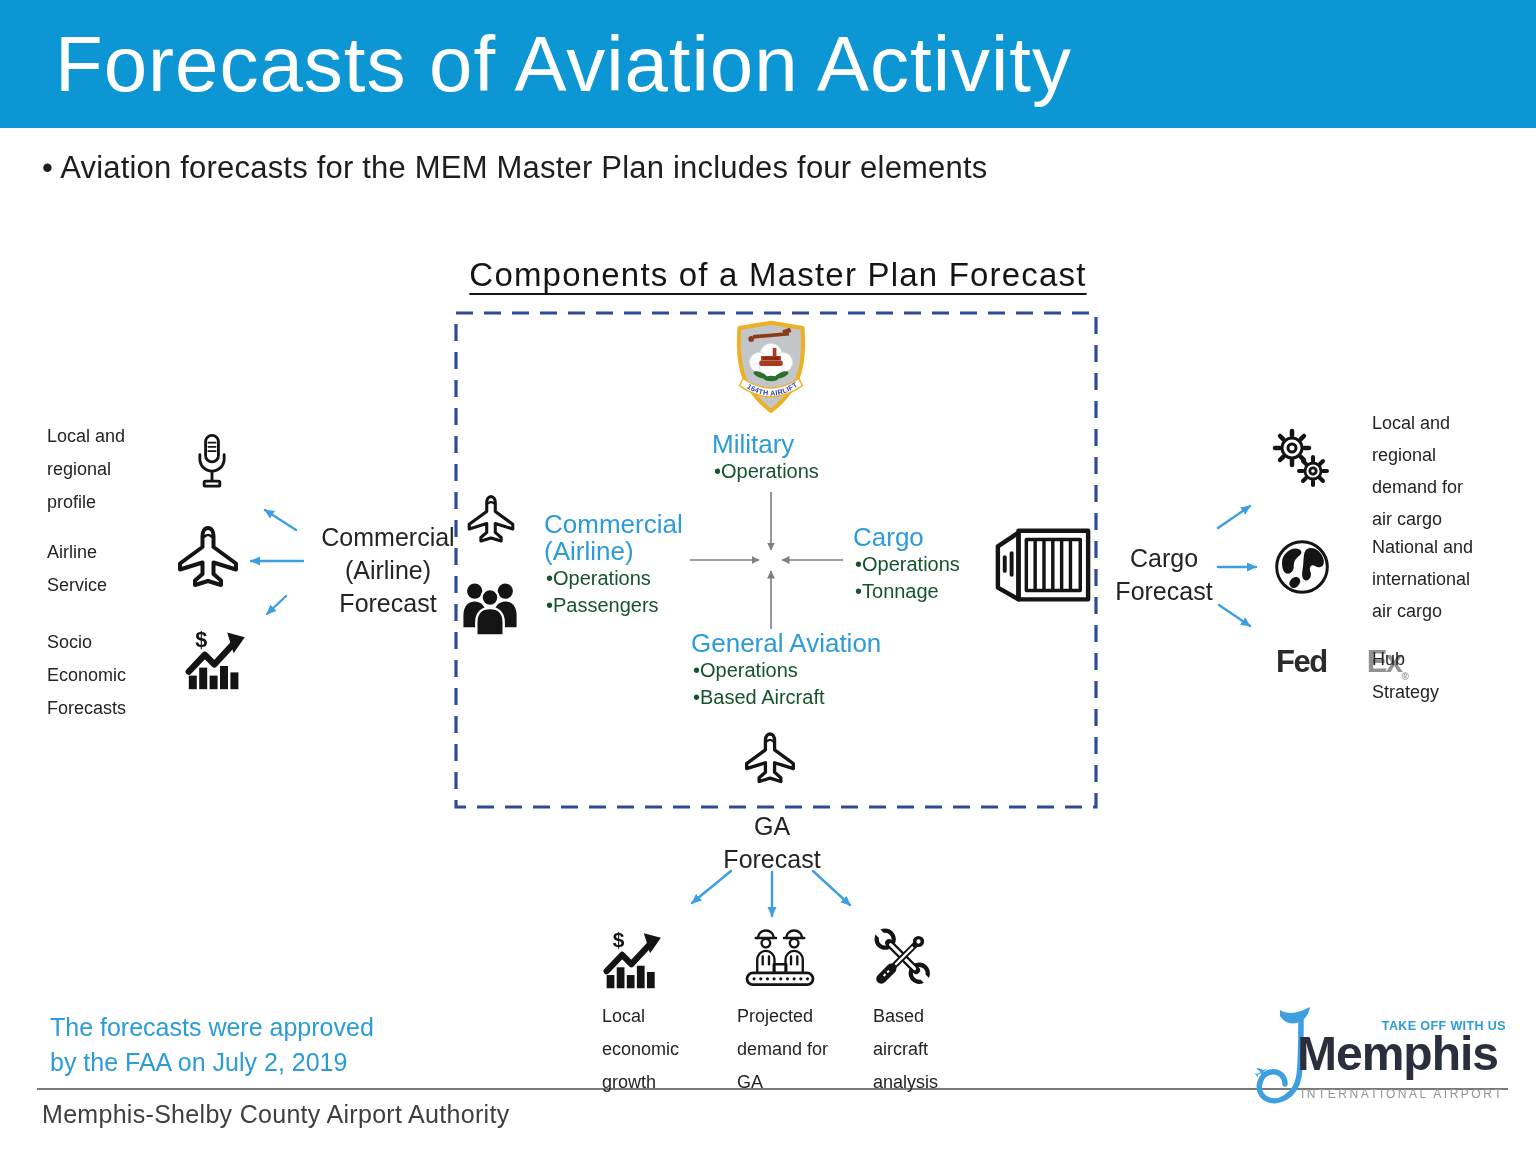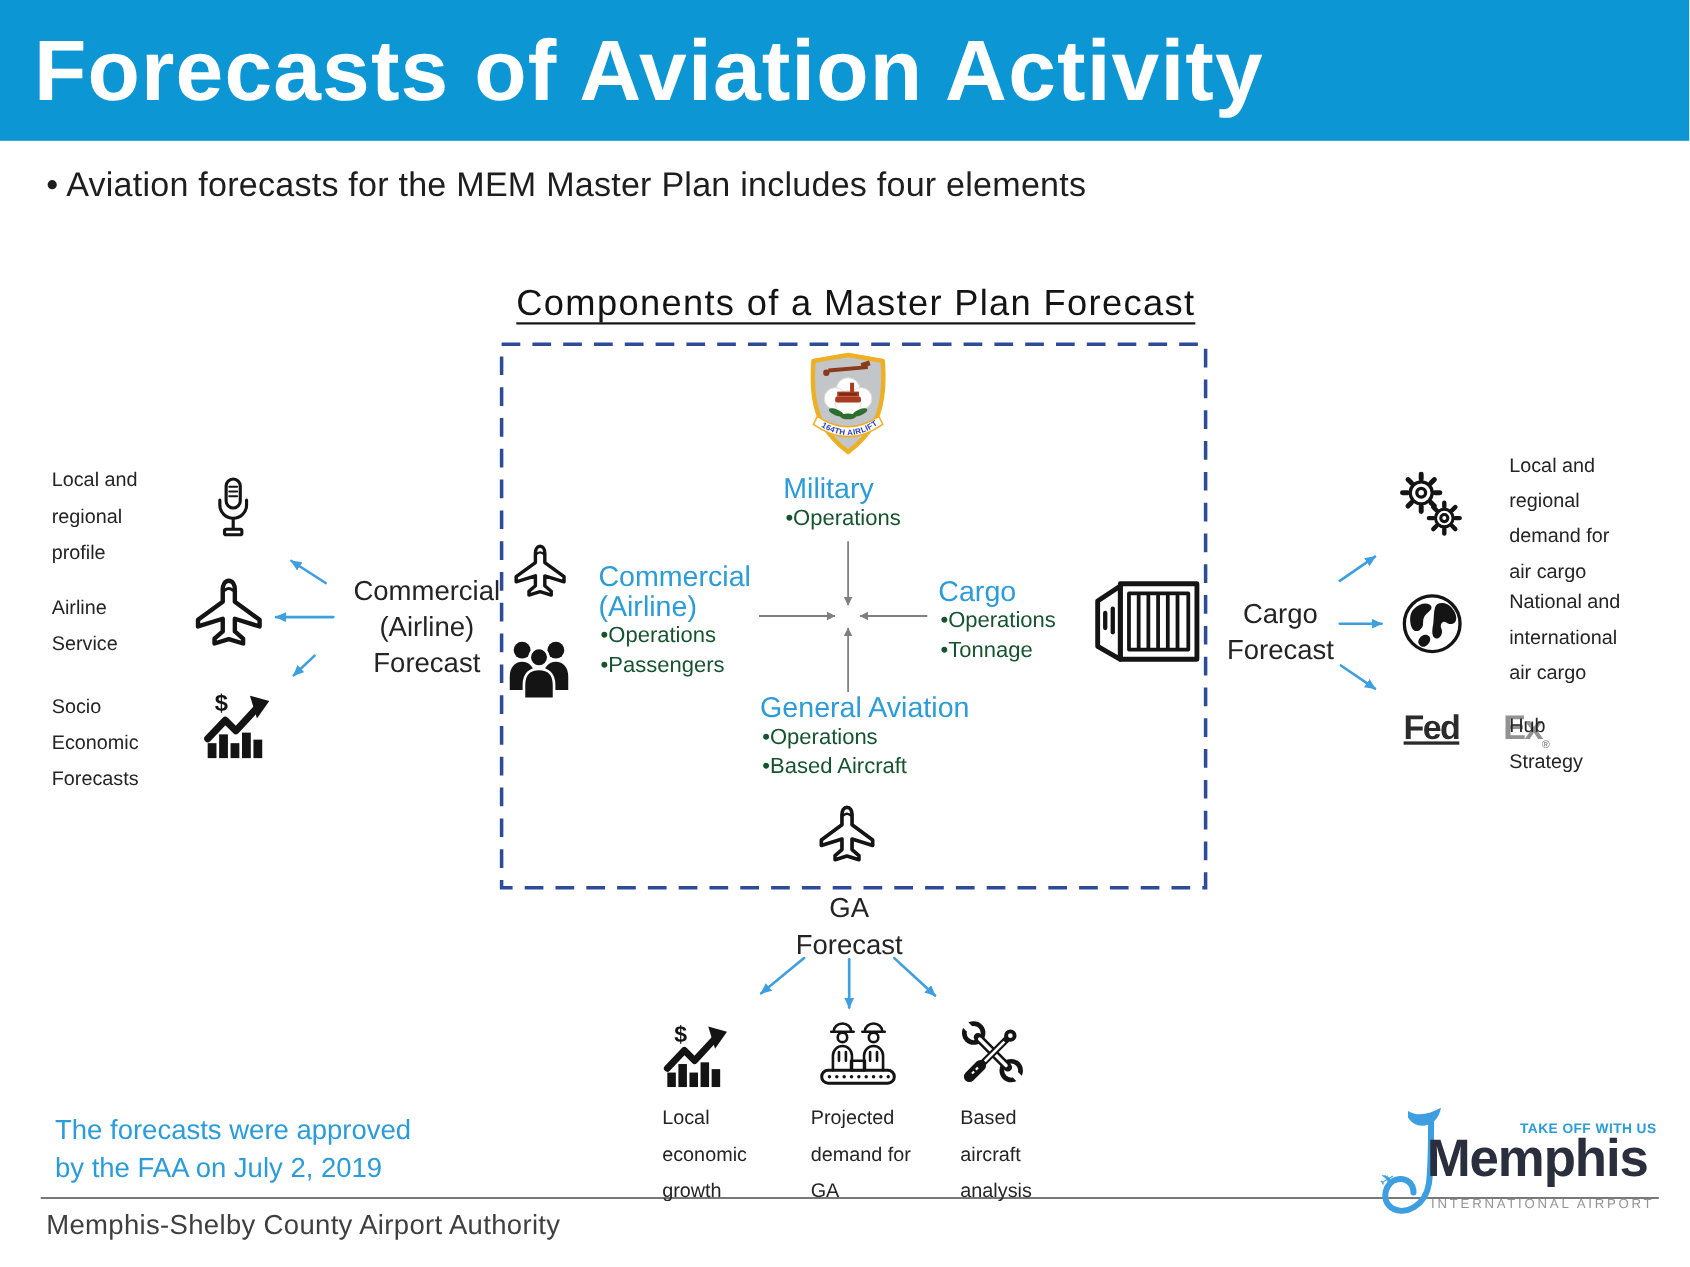--- a/index.html
+++ b/index.html
@@ -2,21 +2,21 @@
 <html style="--header_blue: #0d96d4; --accent_blue: #2b9cd8; --arrow_blue: #3d9fe0; --arrow_gray: #7f7f7f; --dash_navy: #2d4b96; --ink: #1e1e1e; --line_gray: #4d4d4d; --fedex_dark: #2b2b2b; --fedex_gray: #929292; --memphis_navy: #2b2e3c; --memphis_gray: #949494; --badge_gold: #edb024; --badge_gray: #c3c6c9;"><head>
 <meta charset="utf-8">
 <style>
   html,body{margin:0;padding:0;background:#fff;}
   .slide{position:relative;width:1536px;height:1152px;background:#fff;overflow:hidden;
          font-family:"Liberation Sans","DejaVu Sans",sans-serif;color:var(--ink);}
   .abs{position:absolute;white-space:nowrap;}
   
   .titlebar{position:absolute;left:0;top:0;width:1536px;height:128px;background:var(--header_blue);
             display:flex;align-items:center;}
-  .titlebar h1{margin:0 0 0 31px;font-size:78px;font-weight:700;color:#fff;letter-spacing:1px;}
+  .titlebar h1{margin:0 0 0 55px;font-size:78px;font-weight:400;color:#fff;letter-spacing:1px;}
   
   .bullets{left:42px;top:146px;font-size:31px;line-height:43px;letter-spacing:.2px;color:var(--ink);}
   
   .diagram-title{left:398px;top:256px;width:760px;text-align:center;font-size:33px;letter-spacing:1.2px;
                  text-decoration:underline;text-underline-offset:7px;text-decoration-thickness:2px;color:#141414;}
   
   .cat .t{font-size:26px;line-height:27px;color:var(--accent_blue);}
   .cat .i{font-size:20px;line-height:27px;color:#14532d;padding-left:2px;}
   
   .side{font-size:18px;line-height:33px;color:#242424;}
@@ -27,21 +27,21 @@
   .sg{stroke:var(--arrow_gray);stroke-width:1.6;fill:none;}
   .sb{stroke:var(--arrow_blue);stroke-width:2.4;fill:none;stroke-linecap:round;}
   .dashrect{stroke:var(--dash_navy);stroke-width:3.2;fill:none;stroke-dasharray:17 11;}
   .hairline{stroke:var(--line_gray);stroke-width:1.4;}
   .ic{stroke:#141414;fill:none;stroke-linecap:round;stroke-linejoin:round;}
   .fillink{fill:#141414;}
   .fb{fill:var(--arrow_blue);}
   .fg{fill:var(--arrow_gray);}
   
   .fedex{left:1276px;top:644px;font-weight:bold;font-size:31px;letter-spacing:-1.5px;}
-  .fedex .fed{color:var(--fedex_dark);text-decoration:underline;}
+  .fedex .fed{color:var(--fedex_dark);}
   .fedex .ex{color:var(--fedex_gray);padding-left:40px;}
   .fedex .reg{font-size:10px;color:var(--fedex_gray);letter-spacing:0;vertical-align:-8px;}
   
   .tagline{left:1358px;top:1019px;width:148px;text-align:right;font-size:12.5px;font-weight:bold;
            color:var(--accent_blue);letter-spacing:.4px;}
   .memname{left:1297px;top:1026px;font-size:48px;font-weight:bold;color:var(--memphis_navy);letter-spacing:-1px;}
   .memsub{left:1301px;top:1087px;font-size:12px;color:var(--memphis_gray);letter-spacing:2.5px;}
 </style>
 </head>
 <body>

